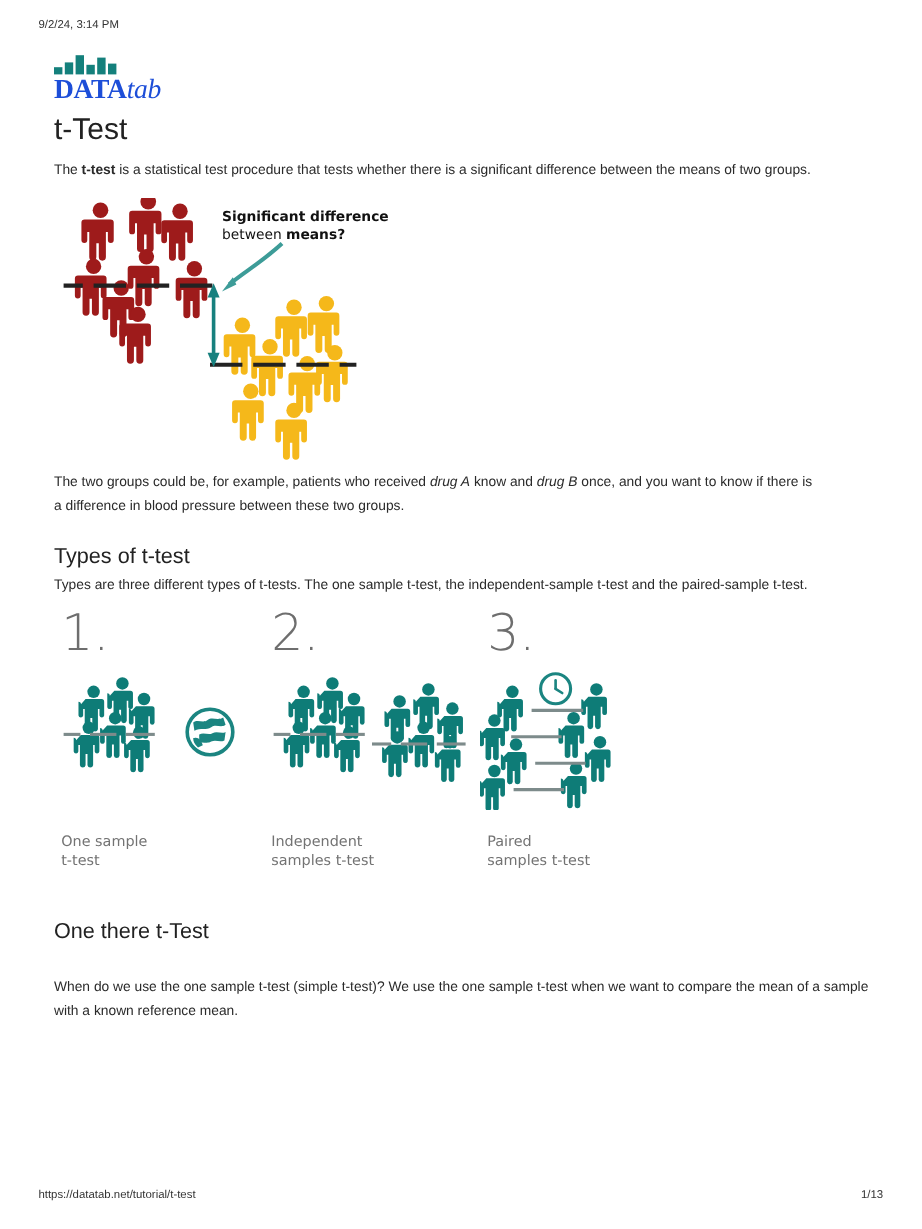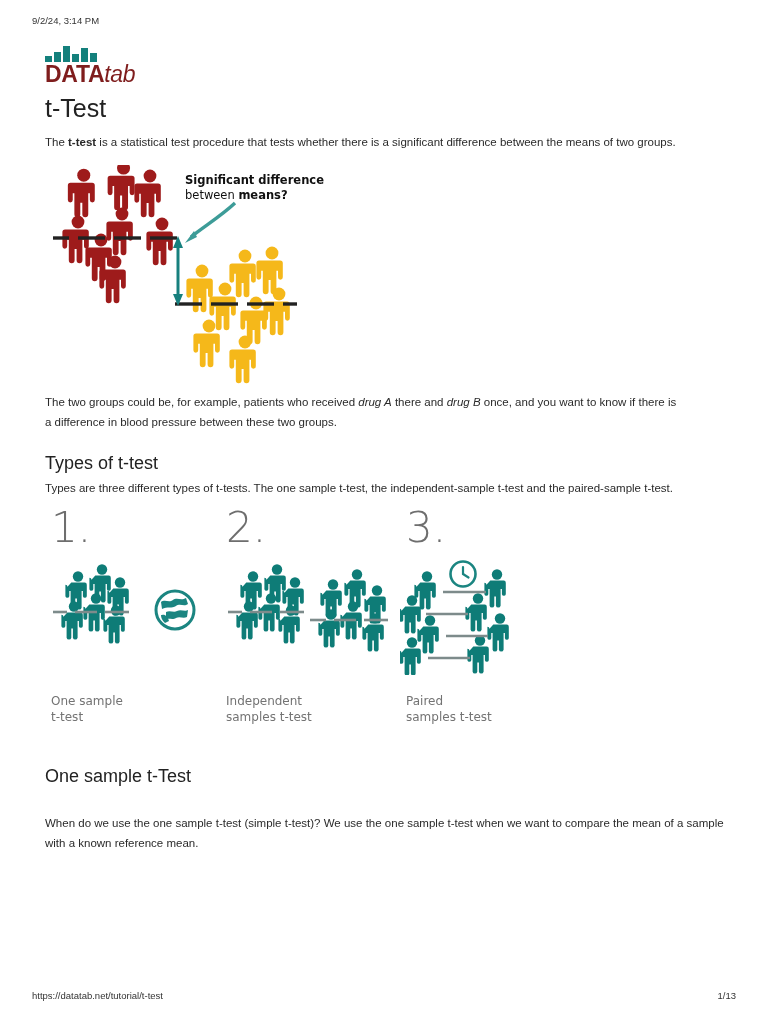--- a/index.html
+++ b/index.html
@@ -27,21 +27,21 @@
   .print-footer .pf-url{position:absolute;left:32px;top:0;white-space:nowrap;text-align:right;}
   .print-footer .pf-page{position:absolute;right:32px;top:0;white-space:nowrap;}
 
   
   .logo{position:absolute;left:45px;top:46px;width:160px;height:42px;}
   .logo-bars{position:absolute;left:0;top:0;width:60px;height:16px;}
   .logo-bar{position:absolute;bottom:0;width:7px;background:#14807c;}
   .logo-word{
     position:absolute;left:0;top:16px;
     font-size:23px;line-height:25px;letter-spacing:-0.3px;
-    font-weight:700;color:#7f1d1d;white-space:nowrap;
+    font-weight:700;color:#1d4ed8;white-space:nowrap;font-family:Liberation Serif, serif;
   }
   .logo-word .tab{font-weight:400;font-style:italic;}
 
   
   .h1{
     position:absolute;left:45px;top:93px;
     font-size:25px;line-height:30px;font-weight:400;color:#222;
   }
   .h2{
     position:absolute;left:45px;
@@ -160,21 +160,21 @@
         <polygon points="140,78 152,72 149,66" fill="#3d9c98"></polygon>
       </g>
     </svg>
 
     <div class="hero-caption">
       <span class="strong">Significant difference</span><br>
       <span>between </span><span class="strong">means?</span>
     </div>
   </div>
 
-  <div class="para" style="top:392px;width:640px;"><span>The two groups could be, for example, patients who received </span><i>drug A</i><span> there and </span><i>drug B</i><span> once, and you want to know if there is a difference in blood pressure between these two groups.</span></div>
+  <div class="para" style="top:392px;width:640px;"><span>The two groups could be, for example, patients who received </span><i>drug A</i><span> know and </span><i>drug B</i><span> once, and you want to know if there is a difference in blood pressure between these two groups.</span></div>
 
   <div class="h2" style="top:452px;">Types of t-test</div>
   <div class="para" style="top:478px;width:700px;">Types are three different types of t-tests. The one sample t-test, the independent-sample t-test and the paired-sample t-test.</div>
 
   <div class="types">
 
     <div class="tpanel" style="left:0px;">
       <div class="tnum">1.</div>
       <div class="tart">
         <svg width="200" height="115" viewBox="0 0 200 115">
@@ -279,21 +279,21 @@
           </g>
         </svg>
       </div>
       <div class="tlabel">
         <span>Paired</span><br>
         <span>samples t-test</span>
       </div>
     </div>
   </div>
 
-  <div class="h2" style="top:765px;">One sample t-Test</div>
+  <div class="h2" style="top:765px;">One there t-Test</div>
   <div class="para" style="top:789px;width:680px;margin-top:24px;">When do we use the one sample t-test (simple t-test)? We use the one sample t-test when we want to compare the mean of a sample with a known reference mean.</div>
 
   <div class="print-footer">
     <span class="pf-url">https://datatab.net/tutorial/t-test</span>
     <span class="pf-page">1/13</span>
   </div>
 
 </div>
 
 </body></html>

